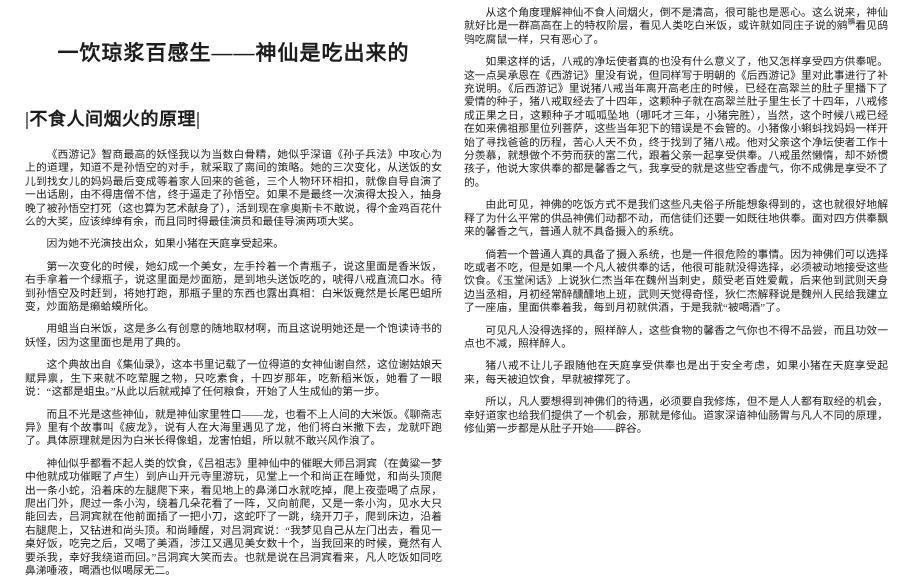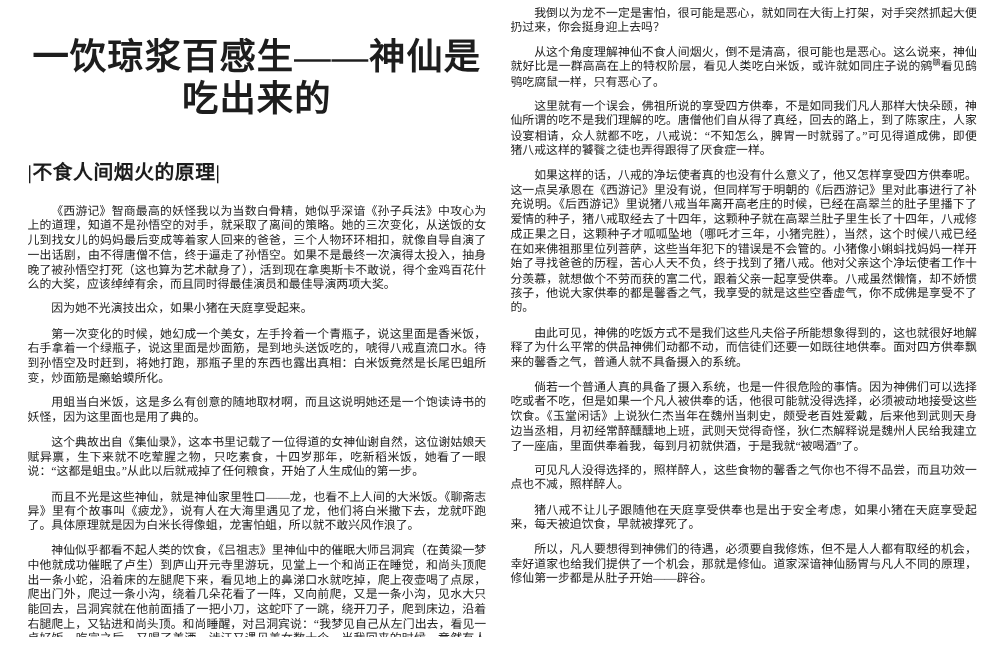--- a/index.html
+++ b/index.html
@@ -26,21 +26,21 @@
   }
   .col {
     box-sizing: border-box;
     overflow: hidden;
   }
   .col-left  { width: 417px; flex: 0 0 417px; }
   .col-right { flex: 1 1 auto; }
 
   .chapter-title {
     margin: 28px 0 0 0;
-    font-size: 33px;
+    font-size: 21px;
     font-weight: 600;
     line-height: 38px;
     text-align: center;
     letter-spacing: 1px;
   }
   .section-subtitle {
     margin: 36px 0 18px 0;
     font-size: 18px;
     font-weight: 600;
     line-height: 22px;
@@ -74,23 +74,21 @@
         <p><span>因为她不光演技出众，如果小猪在天庭享受起来。</span></p>
         <p><span>第一次变化的时候，她幻成一个美女，左手拎着一个青瓶子，说这里面是香米饭，右手拿着一个绿瓶子，说这里面是炒面筋，是到地头送饭吃的，唬得八戒直流口水。待到孙悟空及时赶到，将她打跑，那瓶子里的东西也露出真相：白米饭竟然是长尾巴蛆所变，炒面筋是癞蛤蟆所化。</span></p>
         <p><span>用蛆当白米饭，这是多么有创意的随地取材啊，而且这说明她还是一个饱读诗书的妖怪，因为这里面也是用了典的。</span></p>
         <p><span>这个典故出自《集仙录》，这本书里记载了一位得道的女神仙谢自然，这位谢姑娘天赋异禀，生下来就不吃荤腥之物，只吃素食，十四岁那年，吃新稻米饭，她看了一眼说：“这都是蛆虫。”从此以后就戒掉了任何粮食，开始了人生成仙的第一步。</span></p>
         <p><span>而且不光是这些神仙，就是神仙家里牲口——龙，也看不上人间的大米饭。《聊斋志异》里有个故事叫《疲龙》，说有人在大海里遇见了龙，他们将白米撒下去，龙就吓跑了。具体原理就是因为白米长得像蛆，龙害怕蛆，所以就不敢兴风作浪了。</span></p>
         <p><span>神仙似乎都看不起人类的饮食，《吕祖志》里神仙中的催眠大师吕洞宾（在黄粱一梦中他就成功催眠了卢生）到庐山开元寺里游玩，见堂上一个和尚正在睡觉，和尚头顶爬出一条小蛇，沿着床的左腿爬下来，看见地上的鼻涕口水就吃掉，爬上夜壶喝了点尿，爬出门外，爬过一条小沟，绕着几朵花看了一阵，又向前爬，又是一条小沟，见水大只能回去，吕洞宾就在他前面插了一把小刀，这蛇吓了一跳，绕开刀子，爬到床边，沿着右腿爬上，又钻进和尚头顶。和尚睡醒，对吕洞宾说：“我梦见自己从左门出去，看见一桌好饭，吃完之后，又喝了美酒，涉江又遇见美女数十个，当我回来的时候，竟然有人要杀我，幸好我绕道而回。”吕洞宾大笑而去。也就是说在吕洞宾看来，凡人吃饭如同吃鼻涕唾液，喝酒也似喝尿无二。</span></p>
       </div>
   </div>
   <div class="col col-right">
     <div class="paras">
-        <p><span>我倒以为龙不一定是害怕，很可能是恶心，就如同在大街上打架，对手突然抓起大便扔过来，你会挺身迎上去吗？</span></p>
         <p><span>从这个角度理解神仙不食人间烟火，倒不是清高，很可能也是恶心。这么说来，神仙就好比是一群高高在上的特权阶层，看见人类吃白米饭，或许就如同庄子说的鹓</span><sup>鶵</sup><span>看见鸱鸮吃腐鼠一样，只有恶心了。</span></p>
-        <p><span>这里就有一个误会，佛祖所说的享受四方供奉，不是如同我们凡人那样大快朵颐，神仙所谓的吃不是我们理解的吃。唐僧他们自从得了真经，回去的路上，到了陈家庄，人家设宴相请，众人就都不吃，八戒说：“不知怎么，脾胃一时就弱了。”可见得道成佛，即便猪八戒这样的饕餮之徒也弄得跟得了厌食症一样。</span></p>
         <p><span>如果这样的话，八戒的净坛使者真的也没有什么意义了，他又怎样享受四方供奉呢。这一点吴承恩在《西游记》里没有说，但同样写于明朝的《后西游记》里对此事进行了补充说明。《后西游记》里说猪八戒当年离开高老庄的时候，已经在高翠兰的肚子里播下了爱情的种子，猪八戒取经去了十四年，这颗种子就在高翠兰肚子里生长了十四年，八戒修成正果之日，这颗种子才呱呱坠地（哪吒才三年，小猪完胜），当然，这个时候八戒已经在如来佛祖那里位列菩萨，这些当年犯下的错误是不会管的。小猪像小蝌蚪找妈妈一样开始了寻找爸爸的历程，苦心人天不负，终于找到了猪八戒。他对父亲这个净坛使者工作十分羡慕，就想做个不劳而获的富二代，跟着父亲一起享受供奉。八戒虽然懒惰，却不娇惯孩子，他说大家供奉的都是馨香之气，我享受的就是这些空香虚气，你不成佛是享受不了的。</span></p>
         <p><span>由此可见，神佛的吃饭方式不是我们这些凡夫俗子所能想象得到的，这也就很好地解释了为什么平常的供品神佛们动都不动，而信徒们还要一如既往地供奉。面对四方供奉飘来的馨香之气，普通人就不具备摄入的系统。</span></p>
         <p><span>倘若一个普通人真的具备了摄入系统，也是一件很危险的事情。因为神佛们可以选择吃或者不吃，但是如果一个凡人被供奉的话，他很可能就没得选择，必须被动地接受这些饮食。《玉堂闲话》上说狄仁杰当年在魏州当刺史，颇受老百姓爱戴，后来他到武则天身边当丞相，月初经常醉醺醺地上班，武则天觉得奇怪，狄仁杰解释说是魏州人民给我建立了一座庙，里面供奉着我，每到月初就供酒，于是我就“被喝酒”了。</span></p>
         <p><span>可见凡人没得选择的，照样醉人，这些食物的馨香之气你也不得不品尝，而且功效一点也不减，照样醉人。</span></p>
         <p><span>猪八戒不让儿子跟随他在天庭享受供奉也是出于安全考虑，如果小猪在天庭享受起来，每天被迫饮食，早就被撑死了。</span></p>
         <p><span>所以，凡人要想得到神佛们的待遇，必须要自我修炼，但不是人人都有取经的机会，幸好道家也给我们提供了一个机会，那就是修仙。道家深谙神仙肠胃与凡人不同的原理，修仙第一步都是从肚子开始——辟谷。</span></p>
       </div>
   </div>
 </div>
 

